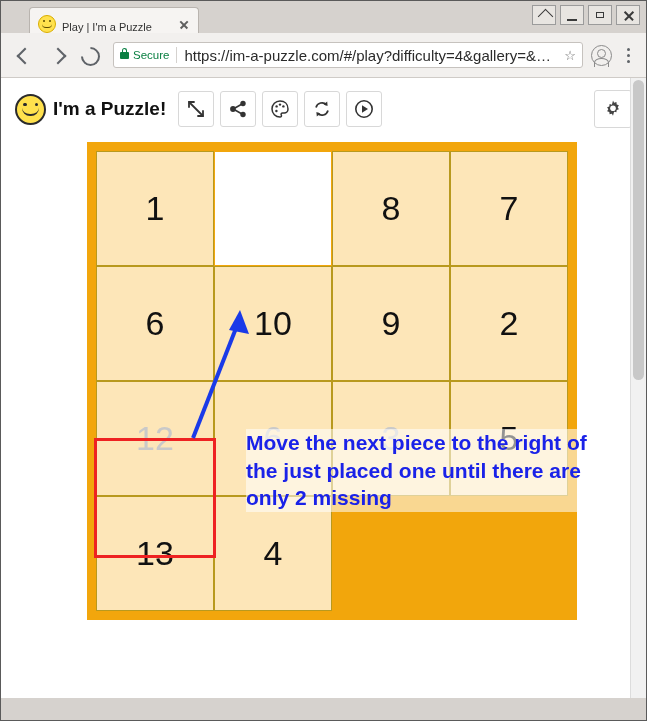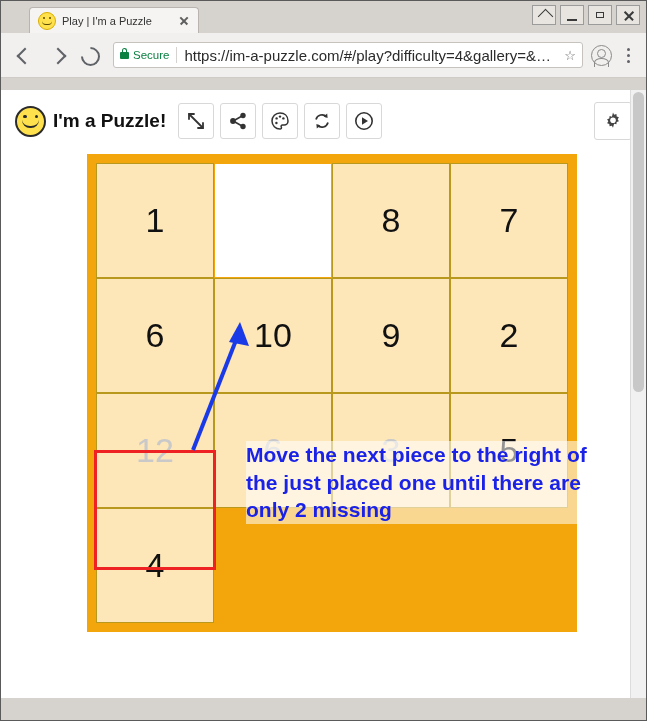--- a/index.html
+++ b/index.html
@@ -32,21 +32,21 @@
     position: relative;
     flex: none;
   }
   .tabstrip {
     display: flex;
     align-items: flex-end;
     margin-left: 28px;
   }
   .tab {
     display: flex;
-    align-items: center;
+    align-items: flex-end;
     height: 26px;
     background: #f6f4f2;
     border: 1px solid #b9b4af;
     border-bottom: none;
     border-radius: 4px 4px 0 0;
     padding: 0 6px 0 8px;
     min-width: 170px;
     box-sizing: border-box;
   }
   .tab-favicon {
@@ -260,21 +260,20 @@
   .kebab i:nth-child(1) { top: 4px; }
   .kebab i:nth-child(2) { top: 10px; }
   .kebab i:nth-child(3) { top: 16px; }
 
   
   .page {
     flex: 1;
     background: #ffffff;
     position: relative;
     overflow: hidden;
-    margin-top: 12px;
   }
   .app-header {
     height: 62px;
     display: flex;
     align-items: center;
     padding: 0 14px;
     box-sizing: border-box;
   }
   .logo-face {
     width: 27px; height: 27px;
@@ -542,20 +541,21 @@
         <div class="cell">6</div>
         <div class="cell">10</div>
         <div class="cell">9</div>
 
         <div class="cell">2</div>
         <div class="cell faded">12</div>
         <div class="cell faded">6</div>
         <div class="cell faded">3</div>
 
         <div class="cell">5</div>
+        <div class="cell">13</div>
         <div class="cell">4</div>
       </div>
 
       <div class="highlight-box"></div>
 
       <svg class="arrow-svg" width="110" height="140" viewBox="0 0 110 140">
         <g stroke="#1a3ae8" stroke-width="4" fill="none">
           <path d="M22 138 L69 18"></path>
         </g>
         <path d="M69 10 L78 34 L58 30 z" fill="#1a3ae8"></path>

